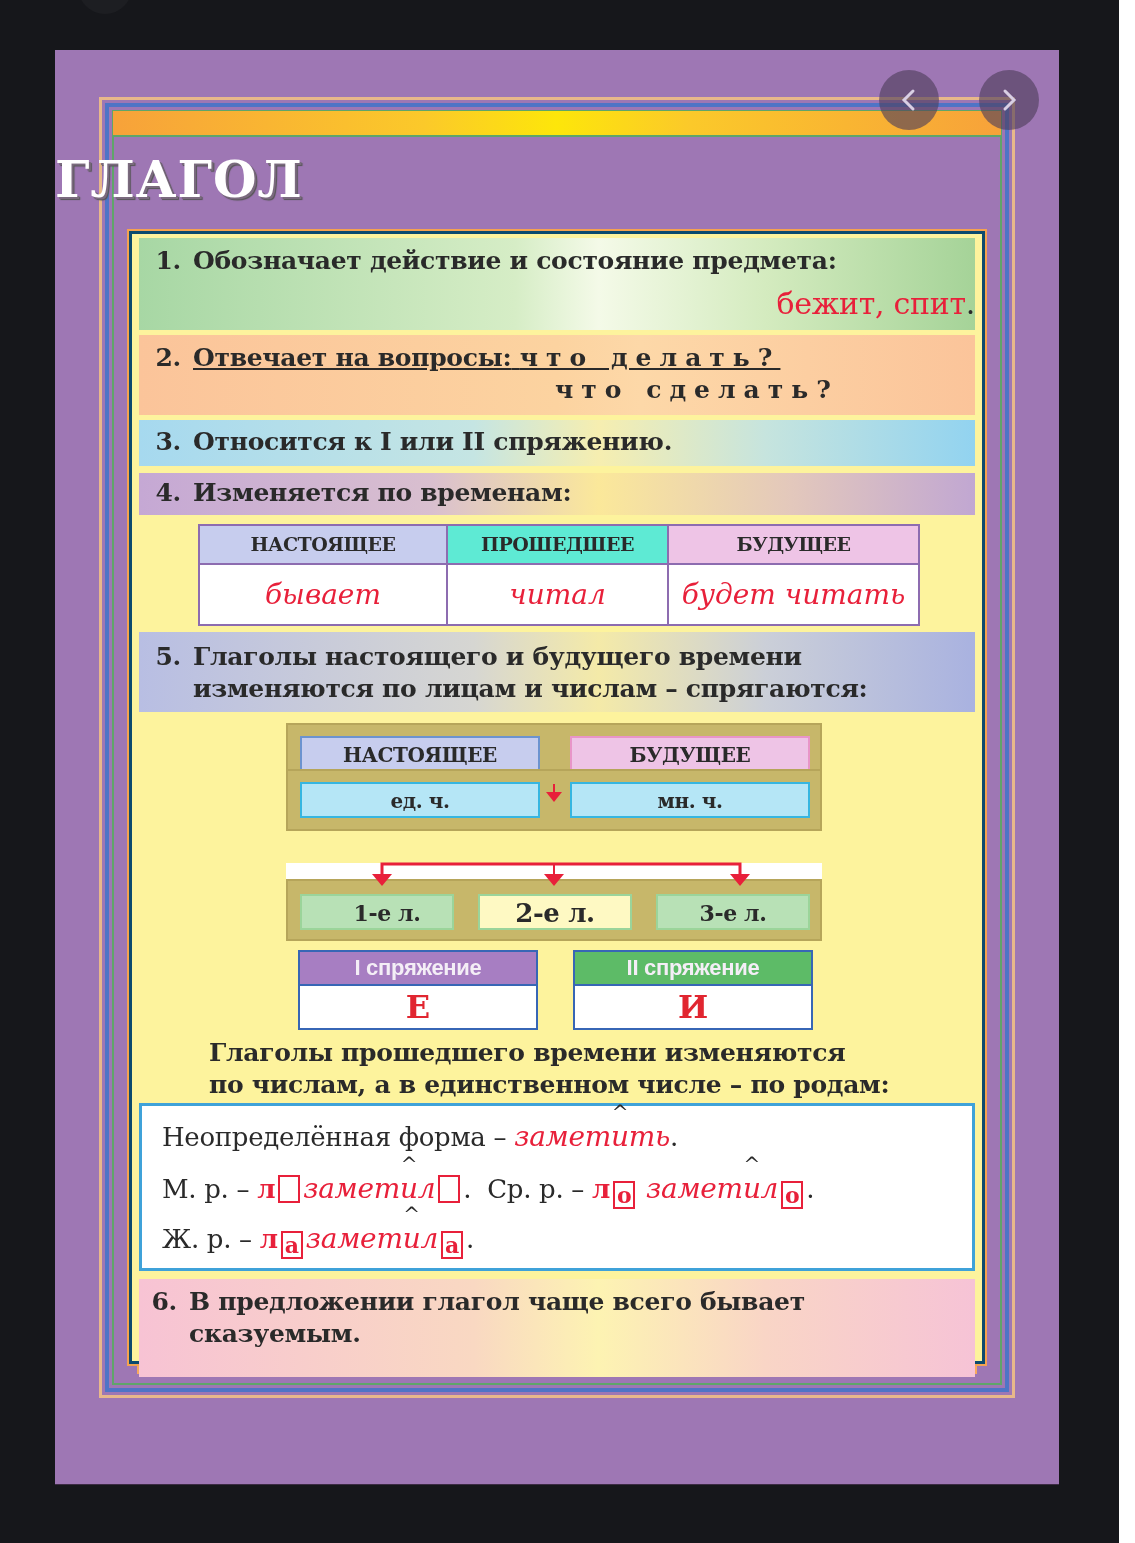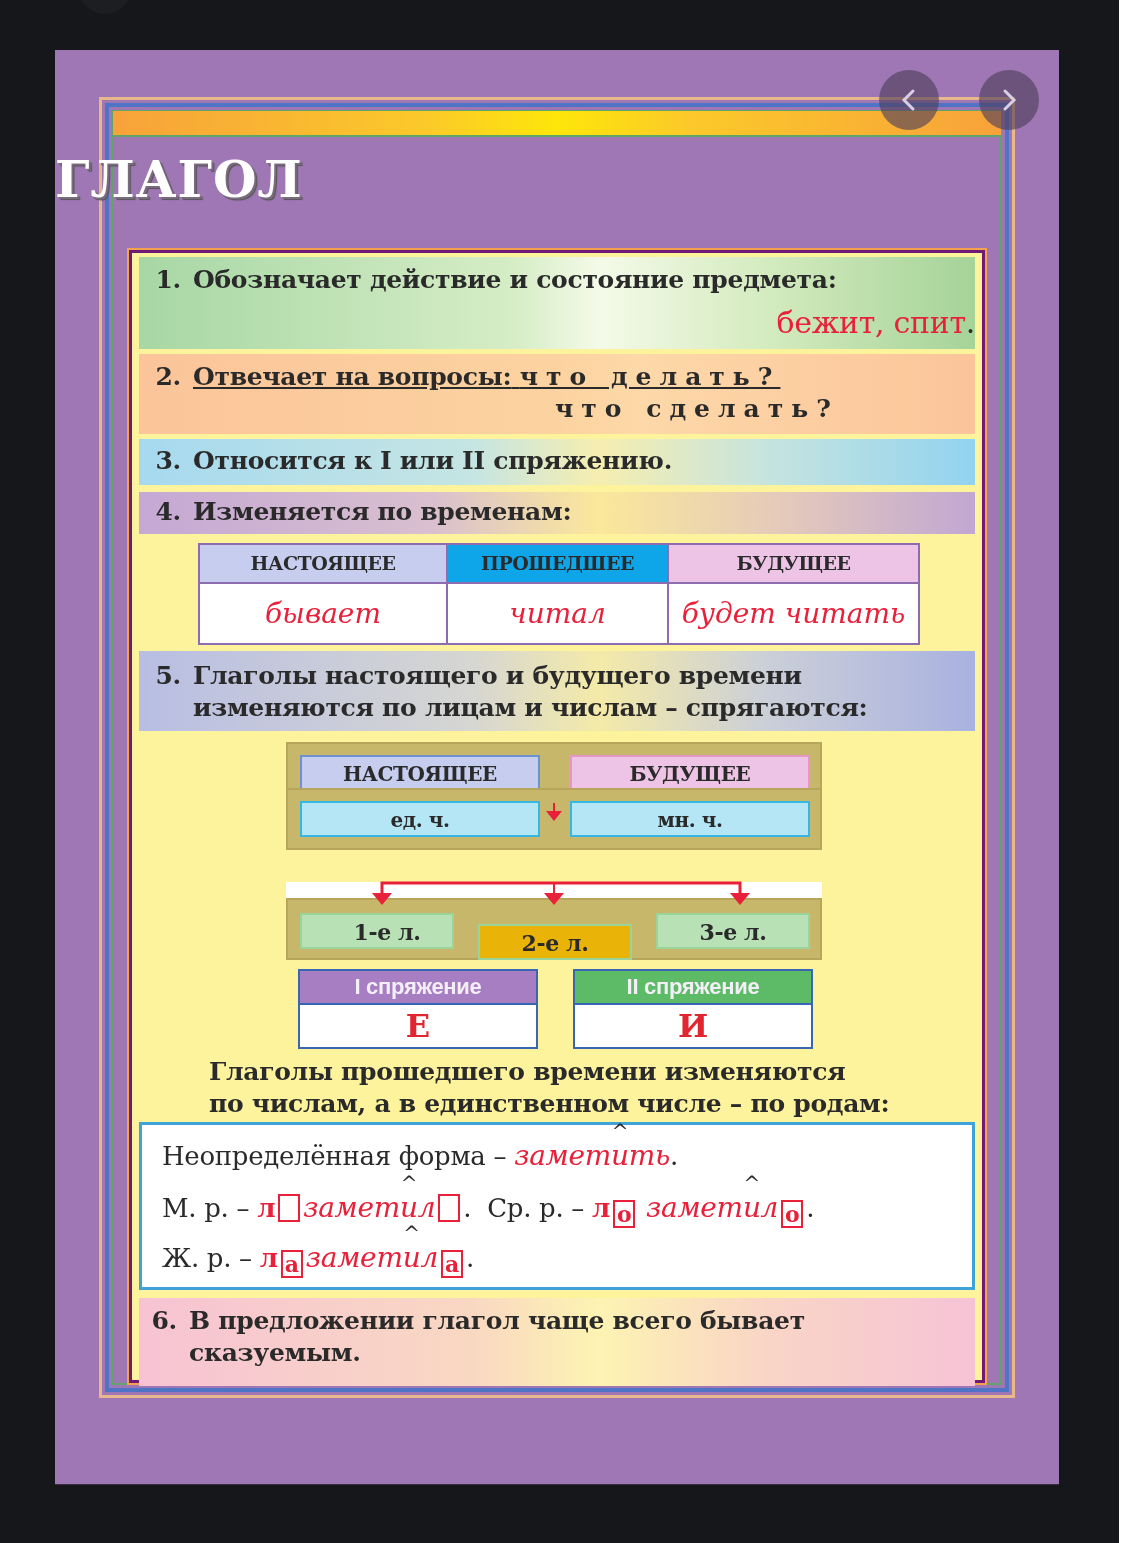--- a/index.html
+++ b/index.html
@@ -19,21 +19,21 @@
 
   .top-band { position: absolute; left: 58px; top: 61px; width: 888px; height: 26px;
     background: linear-gradient(90deg, #f7a23a 0%, #fbc92a 35%, #fde60a 50%, #fbc92a 65%, #f7a23a 100%);
     border-bottom: 2px solid #5fa56a; }
 
   .title { position: absolute; left: 0; top: 100px; width: 1004px; text-align: left;
     font-family: "DejaVu Serif", serif; font-weight: bold; font-size: 50px; letter-spacing: 1px;
     color: #ffffff; text-shadow: 2px 2px 0 #7a6a7e, 3px 3px 1px #555; }
 
   .content { position: absolute; left: 74px; top: 181px; width: 856px; height: 1133px;
-    background: #fdf39d; border: 3px solid #701a75; box-shadow: 0 0 0 2px #f5a24f; margin-top: 19px; }
+    background: #fdf39d; border: 3px solid #0c4a6e; box-shadow: 0 0 0 2px #f5a24f; }
   .content-bottom-band { position: absolute; left: 82px; top: 1310px; width: 840px; height: 14px; background: #f8a95d; }
 
   .row { position: absolute; left: 7px; width: 836px; font-weight: bold; font-size: 25px; color: #2a2a2a; letter-spacing: -0.3px; }
   .row .num { display: inline-block; width: 42px; text-align: right; margin-right: 12px; }
 
   .r1 { top: 4px; height: 92px; background: linear-gradient(90deg, #a7d7a4 0%, #d6edc6 45%, #f4fae8 55%, #d4ebbf 75%, #a5d398 100%); }
   .r1 .line1 { position: absolute; left: 0; top: 8px; }
   .r1 .example { position: absolute; left: 0; width: 100%; top: 48px; text-align: right; font-family: "DejaVu Serif", serif; font-weight: normal; font-size: 30px; color: #e8203a; }
   .r1 .example .dot { color: #2a2a2a; }
 
@@ -45,21 +45,21 @@
   .r3 { top: 186px; height: 46px; background: linear-gradient(90deg, #a6d9ef 0%, #c5e5e3 40%, #f6eeb0 55%, #c6e4de 75%, #92d3f0 100%); padding-left: 22px; }
   .r3 .line1 { position: absolute; left: 0; top: 7px; }
 
   .r4 { top: 239px; height: 42px; background: linear-gradient(90deg, #c5a8d4 0%, #d9bfcf 35%, #fbe89a 55%, #e3c8bc 78%, #c1a7d2 100%); }
   .r4 .line1 { position: absolute; left: 0; top: 5px; }
 
   .tense-table { position: absolute; left: 66px; top: 290px; width: 722px; height: 102px; border: 2px solid #8d6cb0; background: #fff; border-collapse: collapse; }
   .tense-table td, .tense-table th { border: 2px solid #8d6cb0; }
   .tense-table th { height: 38px; font-family: "DejaVu Serif", serif; font-size: 19px; font-weight: bold; color: #2a2a2a; letter-spacing: -0.5px; }
   .tense-table th.c1 { background: #c7cdee; width: 248px; }
-  .tense-table th.c2 { background: #0ea5e9; width: 221px; }
+  .tense-table th.c2 { background: #5eead4; width: 221px; }
   .tense-table th.c3 { background: #eec4e6; }
   .tense-table td { height: 60px; text-align: center; font-family: "DejaVu Serif", serif; font-style: italic; font-size: 28px; color: #e8203a; background: #ffffff; }
 
   .r5 { top: 398px; height: 80px; background: linear-gradient(90deg, #b8bee3 0%, #d6d6d2 40%, #f4eaa8 55%, #cbcfd8 75%, #a9b2e0 100%); }
   .r5 .line1 { position: absolute; left: 0; top: 10px; }
   .r5 .line2 { position: absolute; left: 54px; top: 42px; }
 
   
   .diag-band { position: absolute; left: 154px; width: 536px; background: #c7b76a; border: 2px solid #b6a55a; }
   .db1 { top: 489px; height: 62px; }
@@ -68,21 +68,21 @@
   .diag-gap { position: absolute; left: 154px; width: 536px; background: #ffffff; }
   .dg1 { top: 551px; height: 16px; }
   .dg2 { top: 629px; height: 16px; }
 
   .dbox { position: absolute; height: 36px; text-align: center; line-height: 34px; font-family: "DejaVu Serif", serif; font-weight: bold; font-size: 20px; color: #2a2a2a; letter-spacing: -0.4px; }
   .b-nast { left: 12px; top: 11px; width: 240px; background: #c7cdee; border: 2px solid #6c93cf; }
   .b-bud  { left: 282px; top: 11px; width: 240px; background: #eec4e6; border: 2px solid #e895c8; }
   .b-ed   { left: 12px; top: 11px; width: 240px; background: #b5e6f6; border: 2px solid #36b6e0; }
   .b-mn   { left: 282px; top: 11px; width: 240px; background: #b5e6f6; border: 2px solid #36b6e0; }
   .b-l1   { left: 12px; top: 13px; width: 154px; height: 36px; background: #b8e1b6; border: 2px solid #9bd49a; font-size: 22px; padding-left: 20px; }
-  .b-l2   { left: 190px; top: 24px; width: 154px; height: 36px; background: #eab308; border: 2px solid #9bd49a; font-size: 22px; }
+  .b-l2   { left: 190px; top: 13px; width: 154px; height: 36px; background: #fef9c3; border: 2px solid #9bd49a; font-size: 26px; }
   .b-l3   { left: 368px; top: 13px; width: 154px; height: 36px; background: #b8e1b6; border: 2px solid #9bd49a; font-size: 22px; }
 
   .arrow-svg { position: absolute; left: 154px; width: 536px; overflow: visible; }
   .as1 { top: 548px; height: 30px; }
   .as2 { top: 626px; height: 36px; }
 
   .conj { position: absolute; top: 716px; width: 240px; height: 80px; border: 2px solid #3766b5; background: #fff; }
   .conj1 { left: 166px; }
   .conj2 { left: 441px; }
   .conj .head { height: 34px; line-height: 32px; text-align: center; font-family: Liberation Sans, sans-serif; font-weight: bold; font-size: 22px; color: #f4eef6; border-bottom: 2px solid #3766b5; letter-spacing: -0.3px; }
@@ -96,21 +96,21 @@
   .pline { position: absolute; left: 20px; font-family: "DejaVu Serif", serif; font-size: 26px; color: #2a2a2a; white-space: nowrap; letter-spacing: -0.3px; }
   .pl1 { top: 14px; }
   .pl2 { top: 66px; }
   .pl3 { top: 116px; }
   .hand { font-family: "DejaVu Serif", serif; font-style: italic; color: #e8203a; font-size: 28px; }
   .suf { color: #e8203a; font-weight: bold; }
   .sq { display: inline-block; width: 22px; height: 28px; border: 2px solid #e8203a; vertical-align: -5px; text-align: center; line-height: 24px; font-size: 22px; font-weight: bold; color: #e8203a; font-style: normal; margin: 0 3px; }
   .caret { position: relative; }
   .caret::before { content: "^"; position: absolute; left: 50%; top: -20px; transform: translateX(-50%); font-size: 20px; font-style: normal; color: #2a2a2a; }
 
-  .r6 { top: 1045px; height: 88px; background: linear-gradient(90deg, #f7c3d4 0%, #f9d8c2 40%, #fdf3b2 55%, #f9d5c6 75%, #f6c3d6 100%); }
+  .r6 { top: 1045px; height: 98px; background: linear-gradient(90deg, #f7c3d4 0%, #f9d8c2 40%, #fdf3b2 55%, #f9d5c6 75%, #f6c3d6 100%); }
   .r6 .line1 { position: absolute; left: -4px; top: 8px; }
   .r6 .line2 { position: absolute; left: 50px; top: 40px; }
 
   
   .nav-btn { position: absolute; top: 70px; width: 60px; height: 60px; border-radius: 50%; background: rgba(78,62,90,0.62); display: flex; align-items: center; justify-content: center; cursor: pointer; }
   .nav-prev { left: 879px; }
   .nav-next { left: 979px; }
   .nav-btn svg { width: 26px; height: 26px; }
 </style>
 </head>

